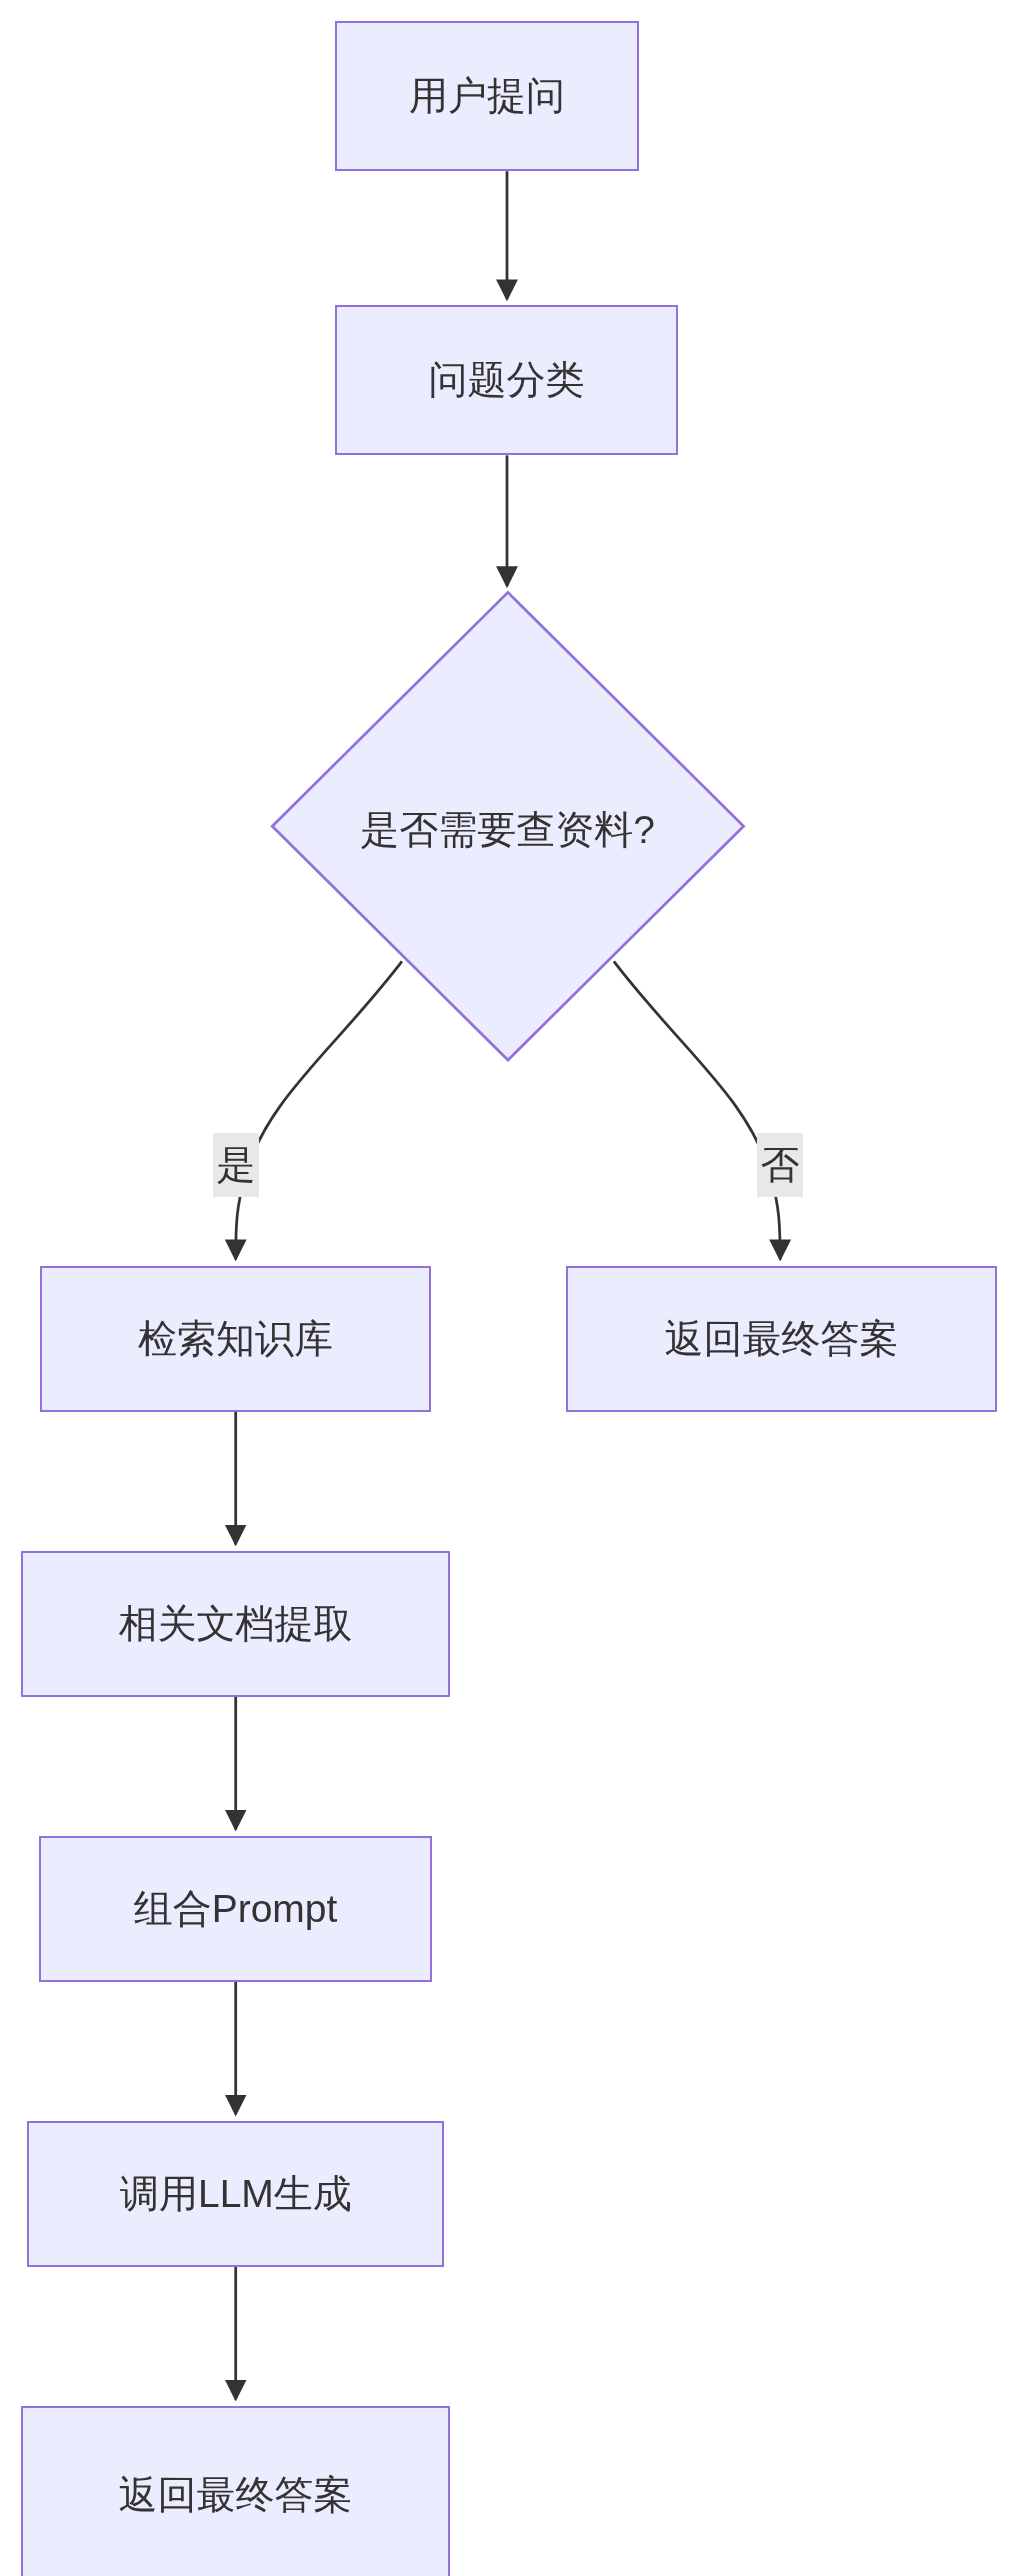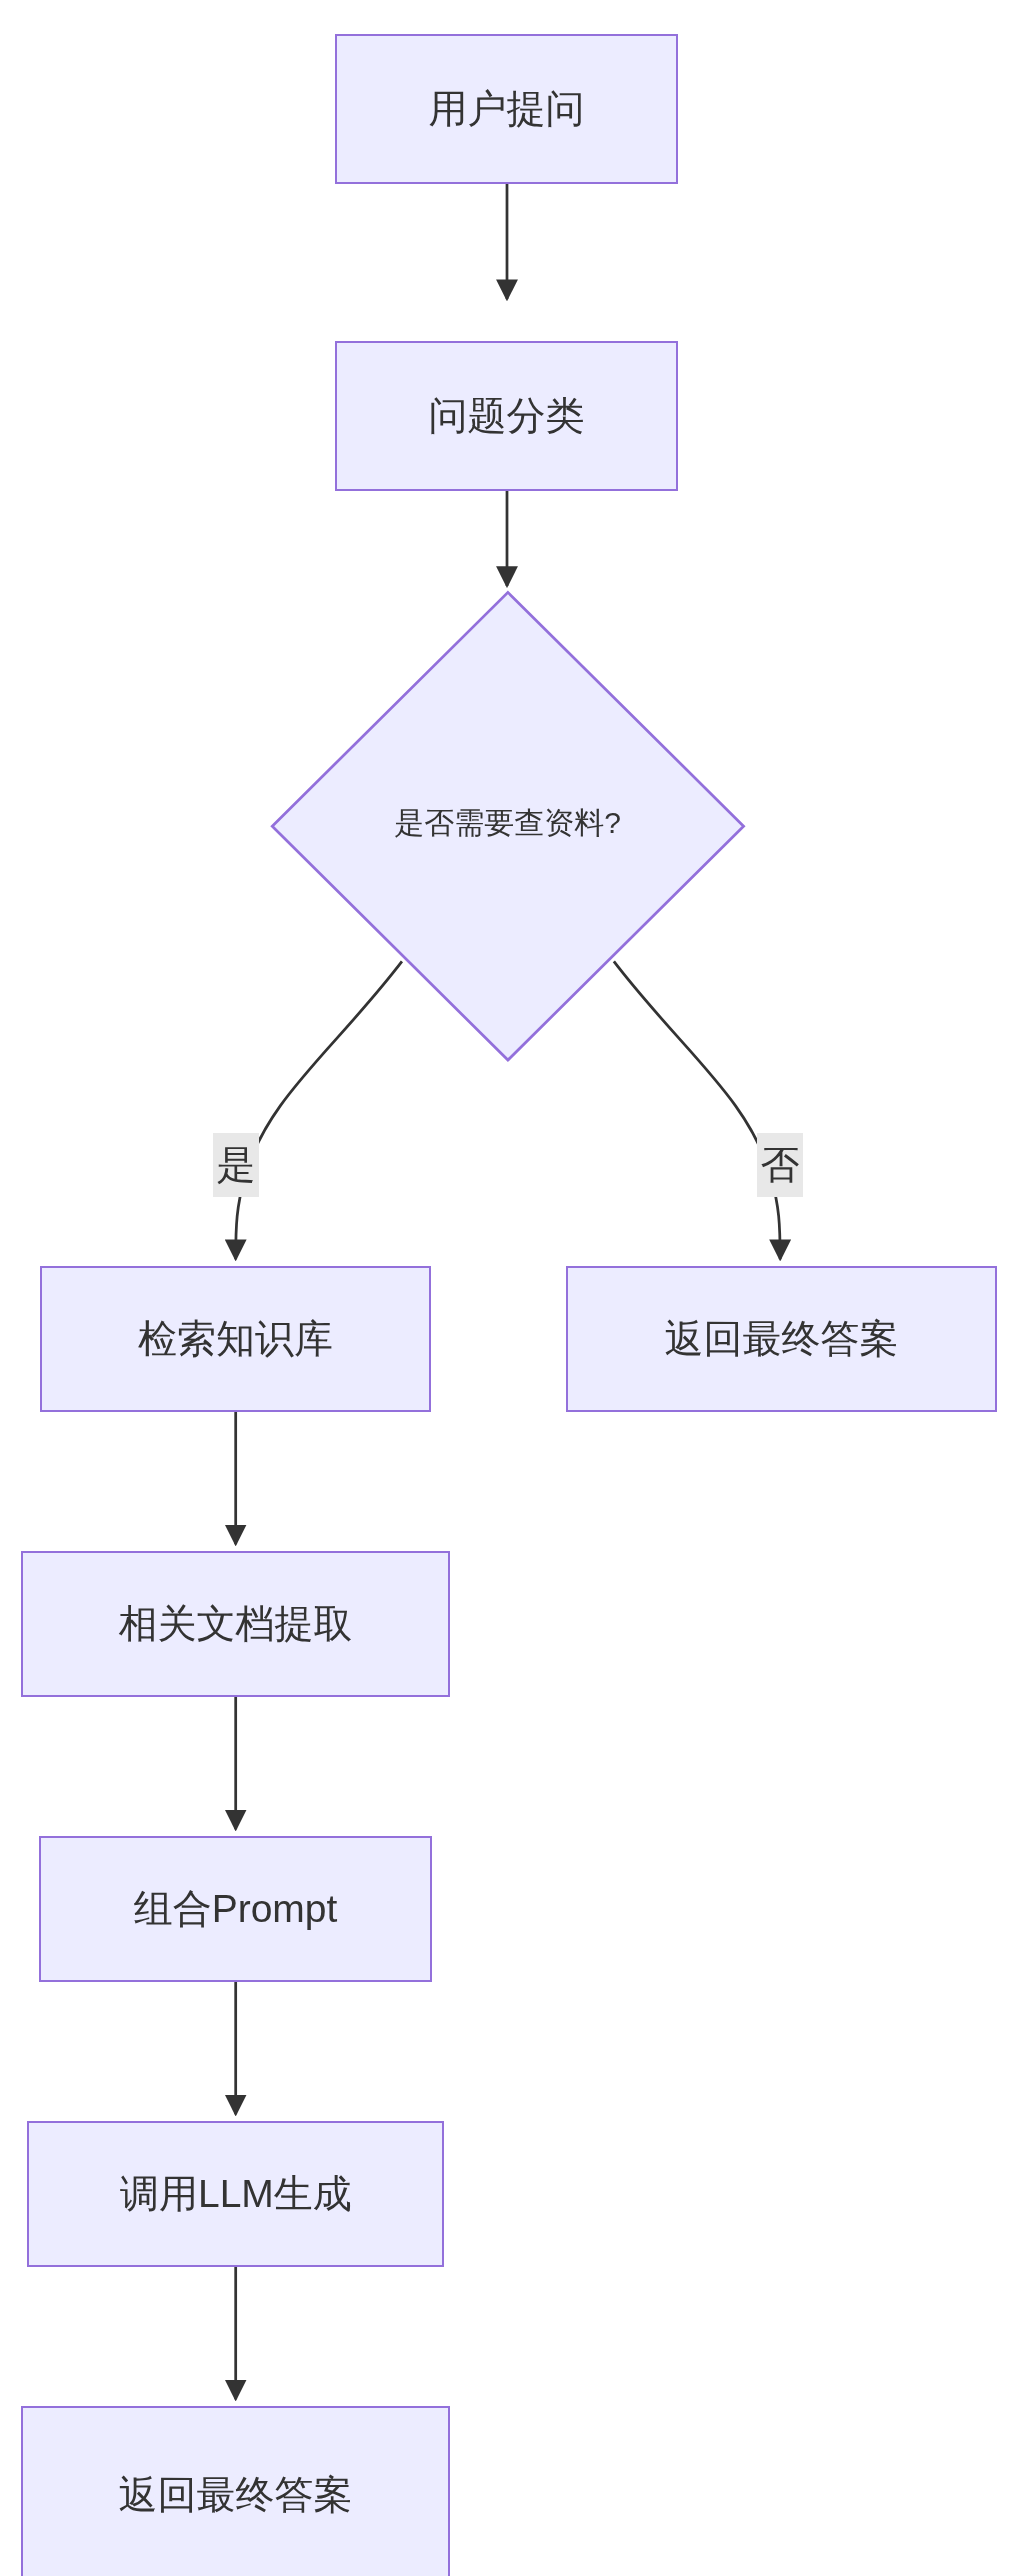--- a/index.html
+++ b/index.html
@@ -19,21 +19,21 @@
     border:2.7px solid #9370DB;
     display:flex;align-items:center;justify-content:center;
     font-size:39px;
     color:#333333;
     white-space:nowrap;
   }
   .diamond-label{
     position:absolute;
     width:475px;
     text-align:center;
-    font-size:30px;
+    font-size:39px;
     color:#333333;
     white-space:nowrap;
   }
   .edge-label{
     position:absolute;
     box-sizing:border-box;
     background:#e8e8e8;
     display:flex;align-items:center;justify-content:center;
     font-size:39px;
     color:#333333;
@@ -63,25 +63,25 @@
 
     <path d="M258,1857 L258,2002" fill="none" stroke="#333333" stroke-width="3" marker-end="url(#arrowhead)"></path>
 
     <path d="M258,2169 L258,2314" fill="none" stroke="#333333" stroke-width="3" marker-end="url(#arrowhead)"></path>
 
     <path d="M258,2481 L258,2626" fill="none" stroke="#333333" stroke-width="3" marker-end="url(#arrowhead)"></path>
 
     <polygon points="556,648 814,904 556,1160 298,904" fill="#ECECFF" stroke="#9370DB" stroke-width="3"></polygon>
   </svg>
 
-  <div class="node" style="left:335px;top:21px;width:343px;height:150px;margin-top:13px;">
+  <div class="node" style="left:335px;top:21px;width:304px;height:150px;">
     <span>用户提问</span>
   </div>
 
-  <div class="node" style="left:335px;top:305px;width:343px;height:150px;margin-top:36px;">
+  <div class="node" style="left:335px;top:305px;width:343px;height:150px;">
     <span>问题分类</span>
   </div>
 
   <div class="diamond-label" style="left:270px;top:803px;">是否需要查资料?</div>
 
   <div class="edge-label" style="left:213px;top:1133px;width:46px;height:64px;">是</div>
 
   <div class="edge-label" style="left:757px;top:1133px;width:46px;height:64px;">否</div>
 
   <div class="node" style="left:40px;top:1266px;width:391px;height:146px;">

